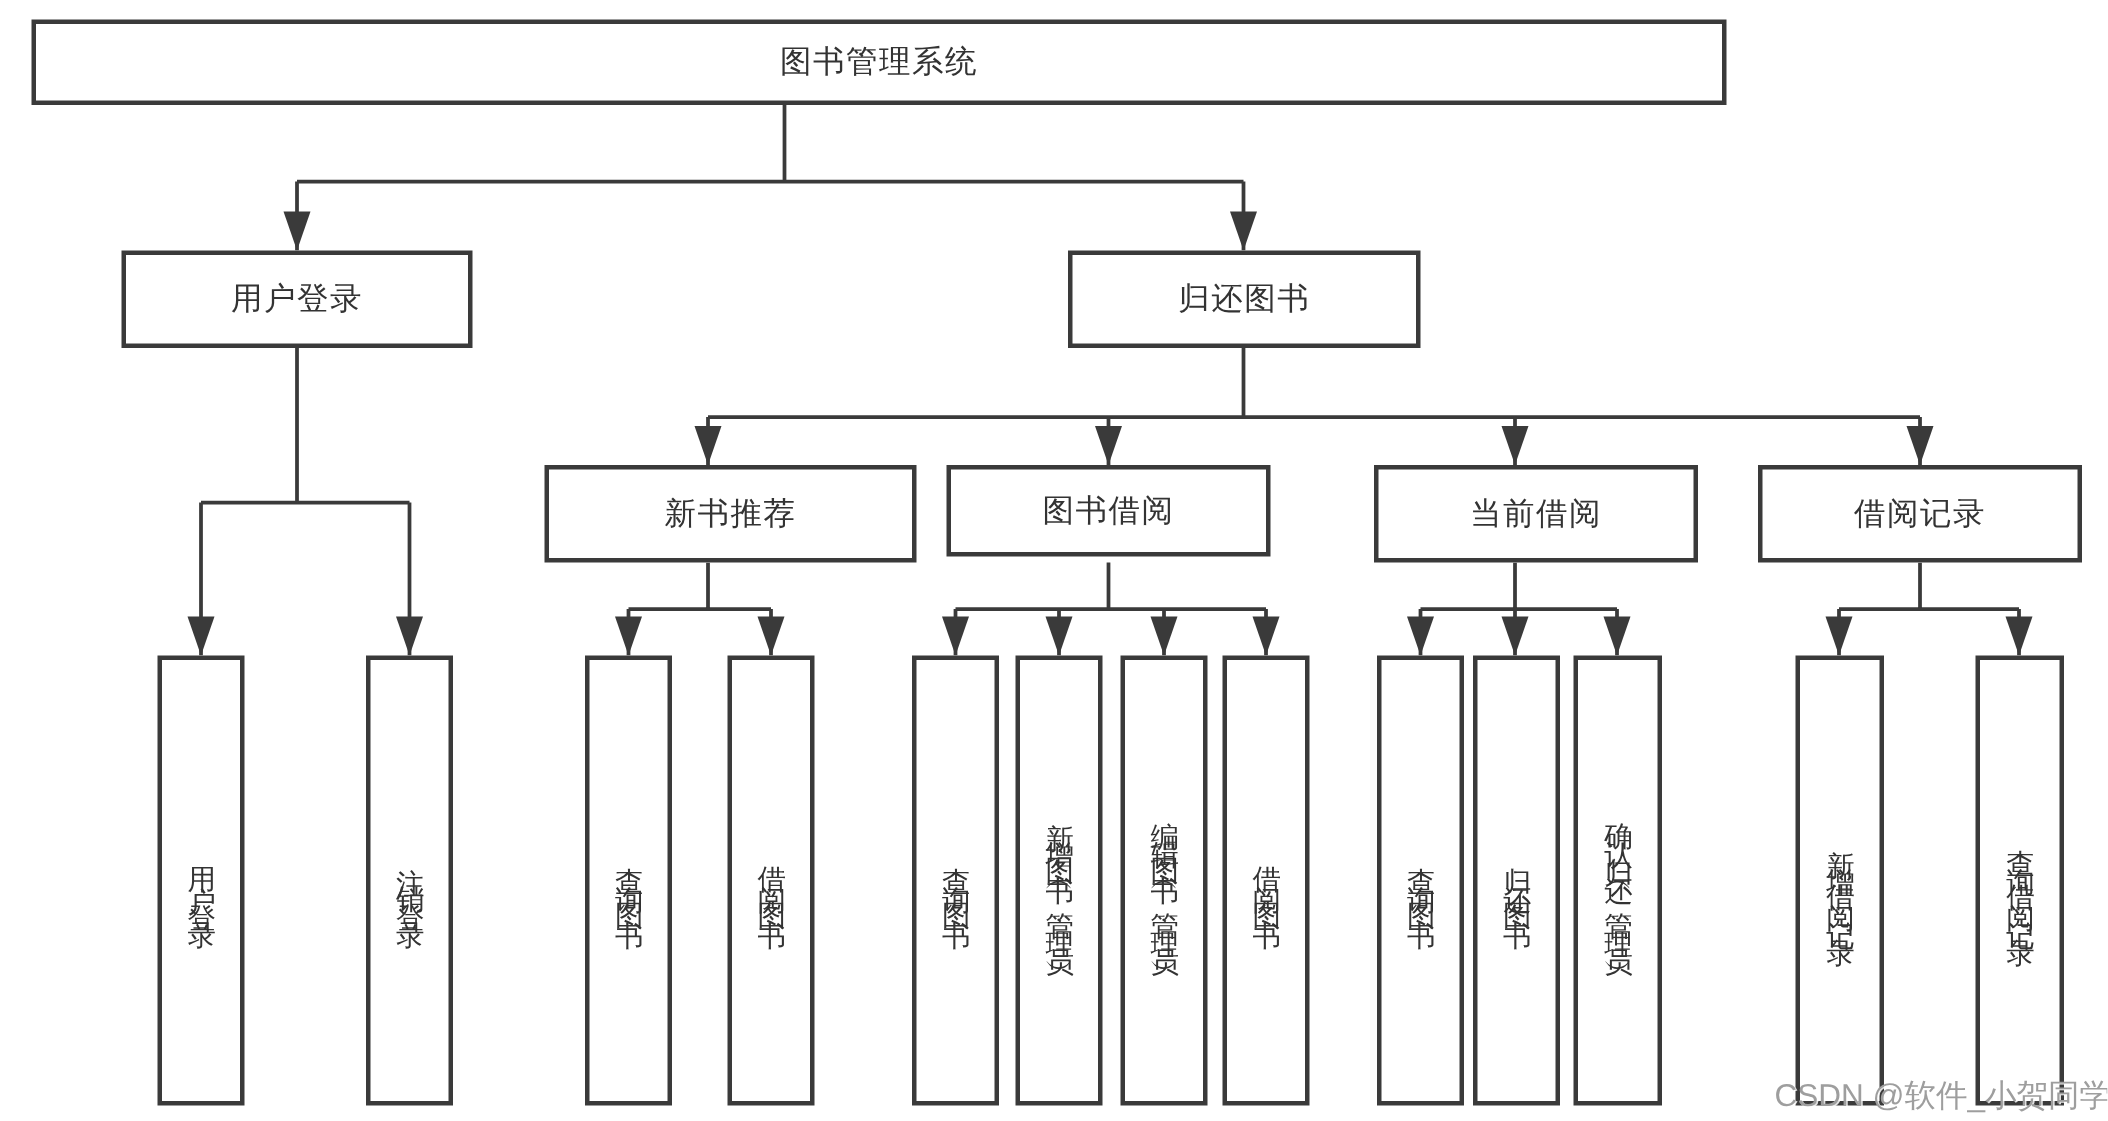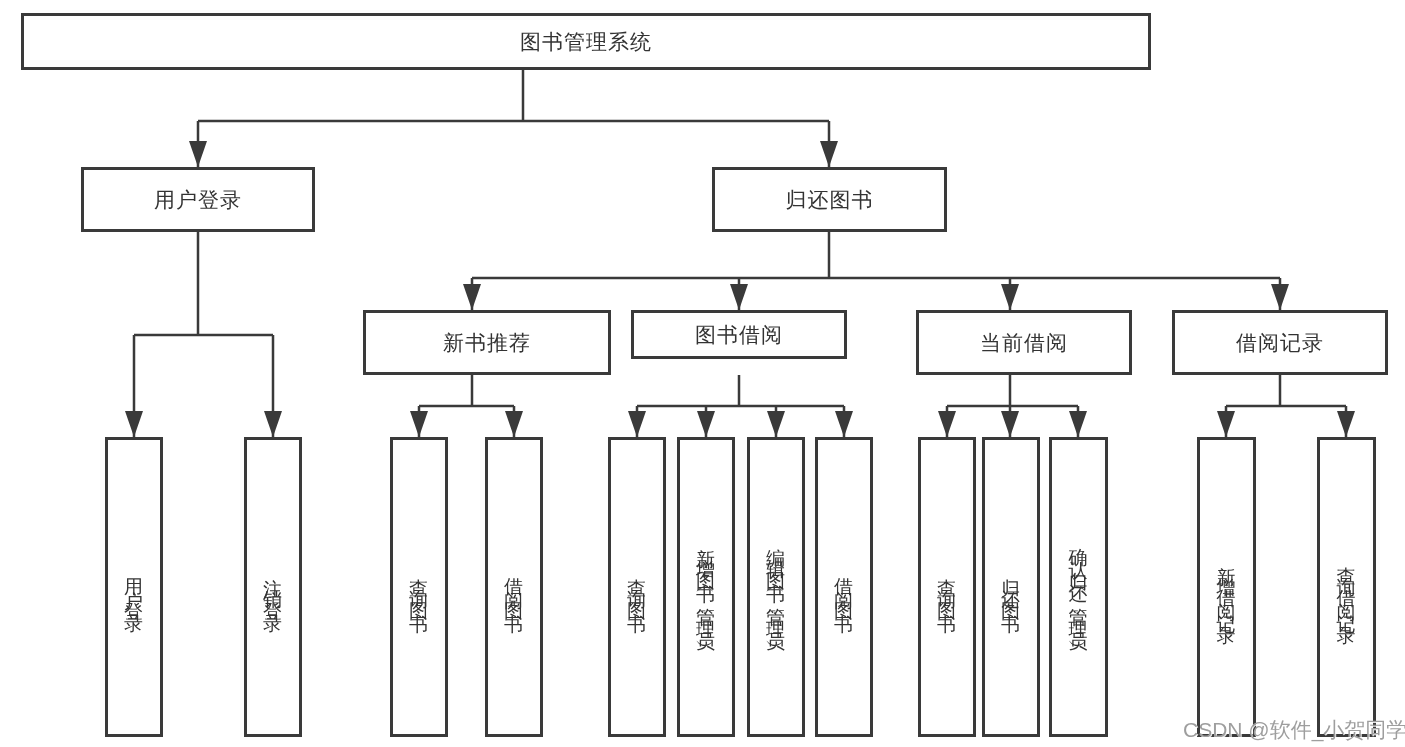--- a/index.html
+++ b/index.html
@@ -97,21 +97,21 @@
         <polygon points="1337,411 1355,411 1346,437"></polygon>
       </g>
   </svg>
 
   <div class="node hbox" style="left:21px; top:13px; width:1130px; height:57px;">图书管理系统</div>
 
   <div class="node hbox" style="left:81px; top:167px; width:234px; height:65px;">用户登录</div>
   <div class="node hbox" style="left:712px; top:167px; width:235px; height:65px;">归还图书</div>
 
   <div class="node hbox" style="left:363px; top:310px; width:248px; height:65px;">新书推荐</div>
-  <div class="node hbox" style="left:631px; top:310px; width:216px; height:49px;">图书借阅</div>
+  <div class="node hbox" style="left:631px; top:310px; width:216px; height:61px;">图书借阅</div>
   <div class="node hbox" style="left:916px; top:310px; width:216px; height:65px;">当前借阅</div>
   <div class="node hbox" style="left:1172px; top:310px; width:216px; height:65px;">借阅记录</div>
 
   <div class="node vbox" style="left:105px; top:437px; width:58px; height:300px;">
     <span class="vtext">用户登录</span>
   </div>
   <div class="node vbox" style="left:244px; top:437px; width:58px; height:300px;">
     <span class="vtext">注销登录</span>
   </div>
 

